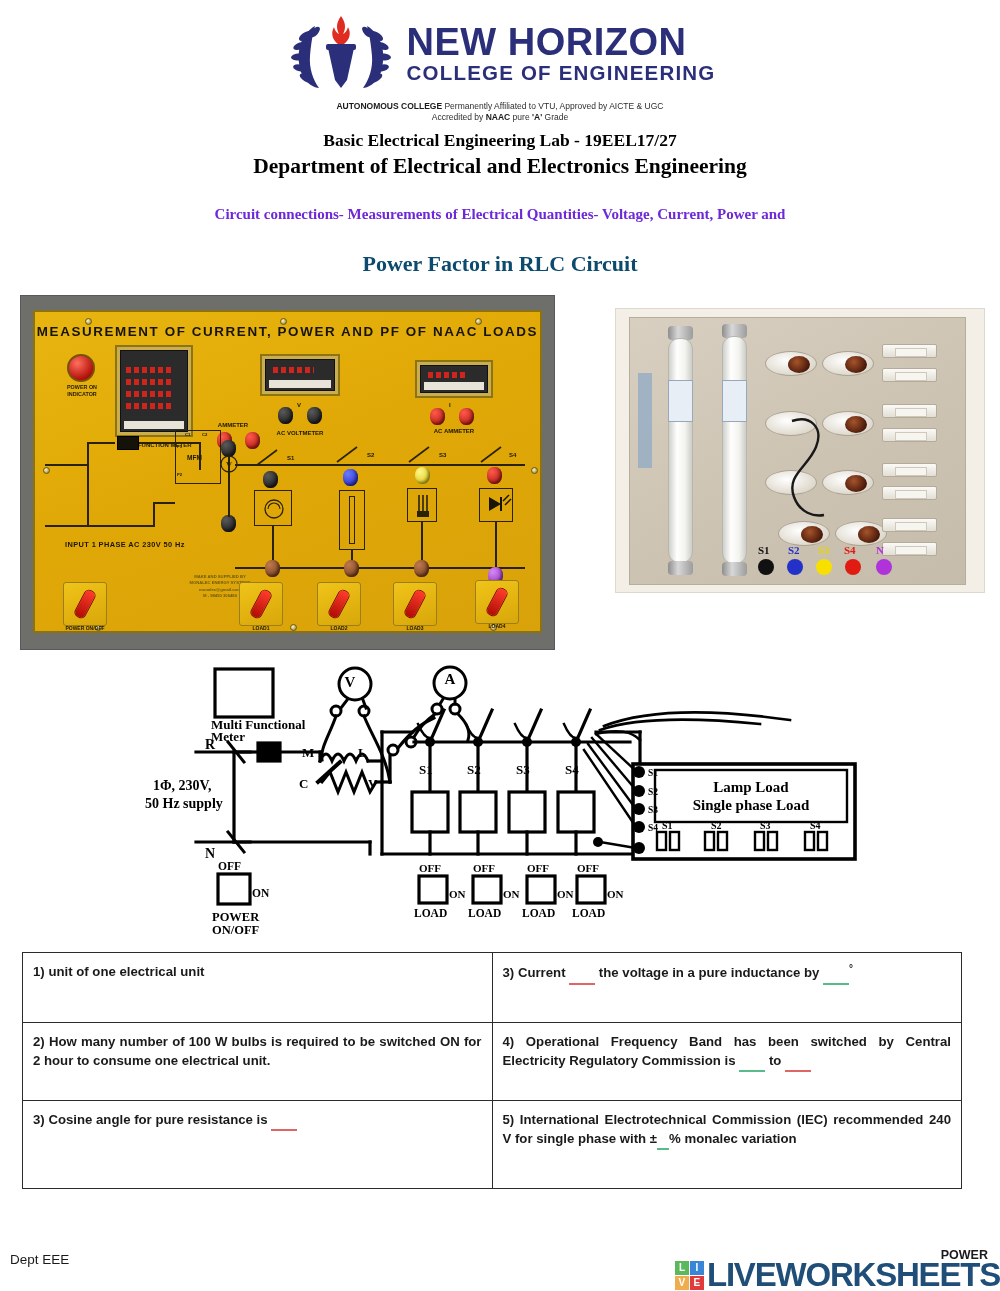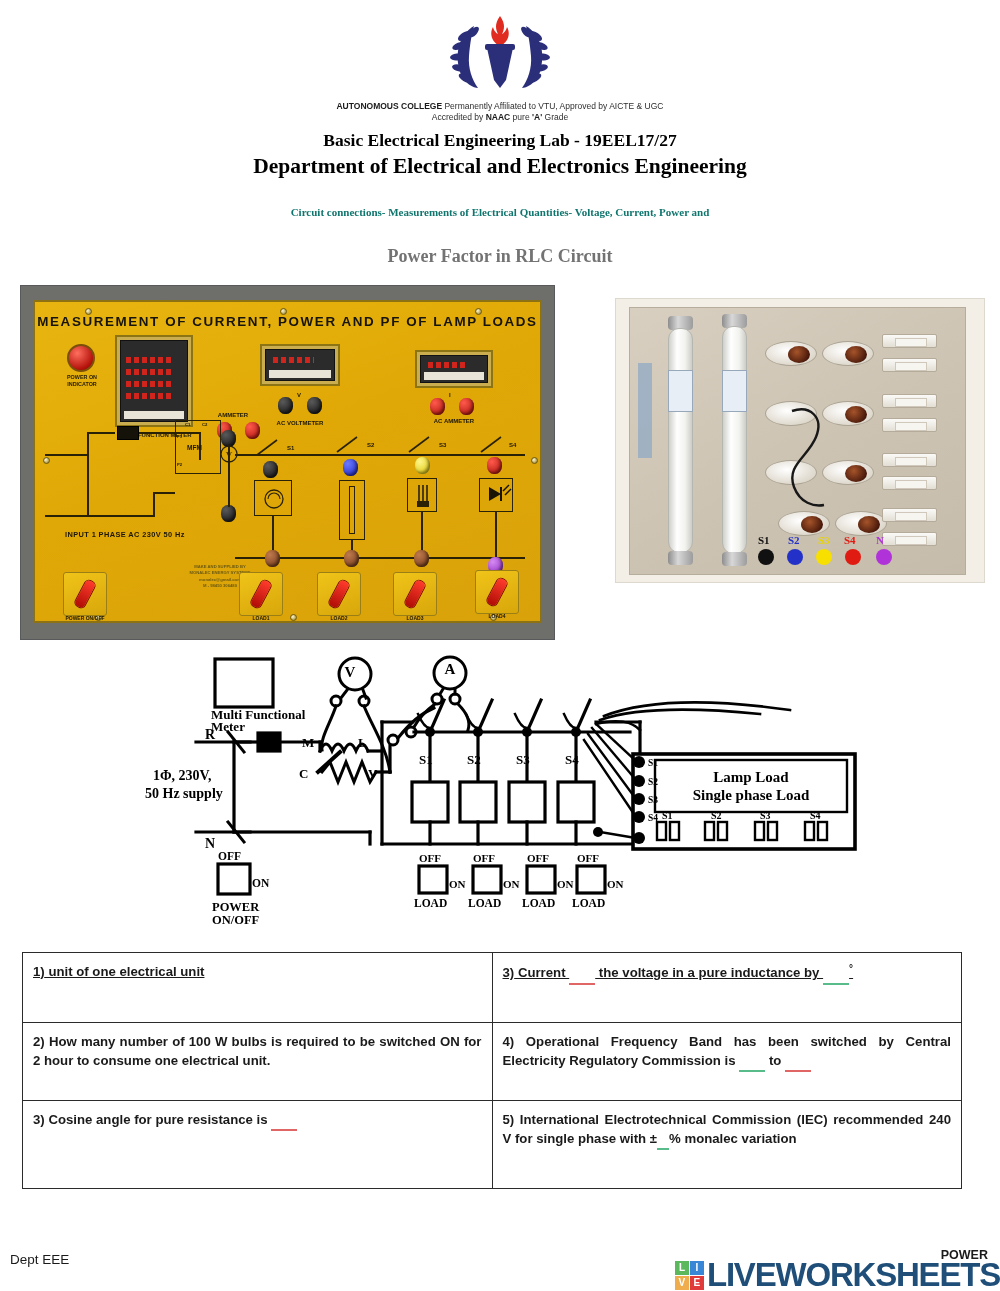--- a/index.html
+++ b/index.html
@@ -67,30 +67,30 @@
     font-family: "Liberation Serif", serif;
     font-weight: bold;
     font-size: 21.5px;
     color: #000;
     margin-top: 3px;
   }
   .title3 {
     text-align: center;
     font-family: "Liberation Serif", serif;
     font-weight: bold;
-    font-size: 11px;
-    color: #0f766e;
+    font-size: 15px;
+    color: #6d28d9;
     margin-top: 27px;
   }
   .title4 {
     text-align: center;
     font-family: "Liberation Serif", serif;
     font-weight: bold;
-    font-size: 18px;
-    color: #737373;
+    font-size: 22px;
+    color: #0c4a6e;
     margin-top: 28px;
   }
 
   
   .photos { position: relative; height: 365px; margin-top: 18px; }
 
   
   .panel-photo {
     position: absolute; left: 20px; top: 0;
     width: 535px; height: 355px;
@@ -281,21 +281,21 @@
     border: 1px solid #2b2b2b;
     vertical-align: top;
     padding: 9px 10px 12px 10px;
     font-family: "Liberation Sans", sans-serif;
     font-weight: bold;
     font-size: 13.2px;
     color: #1a1a1a;
     line-height: 1.45;
     text-align: justify;
   }
-  .qtable td.r1 { height: 70px; text-decoration: underline; }
+  .qtable td.r1 { height: 70px; }
   .qtable td.r2 { height: 78px; }
   .qtable td.r3 { height: 88px; }
   .blank-r { color: transparent; border-bottom: 2px solid #e06666; display:inline-block; min-width: 26px; }
   .blank-g { color: transparent; border-bottom: 2px solid #57bb8a; display:inline-block; min-width: 26px; }
   .blank-g.sm { min-width: 12px; }
   .deg { font-size: 10px; vertical-align: super; }
 
   
   .footer { position: absolute; left: 0; top: 1248px; width: 1000px; height: 43px; }
   .dept {
@@ -355,20 +355,24 @@
           <ellipse cx="97" cy="54" rx="7" ry="3.4" transform="rotate(-12 97 54)"></ellipse>
           <ellipse cx="91" cy="64" rx="7" ry="3.4" transform="rotate(-30 91 64)"></ellipse>
           <ellipse cx="82" cy="18" rx="6.5" ry="3.2" transform="rotate(48 82 18)"></ellipse>
         </g>
 
         <path d="M56 2 C50 10 52 16 54 20 C50 18 49 13 49 13 C45 20 48 28 56 32 C64 28 67 20 63 13 C63 13 62 18 58 20 C60 16 62 10 56 2Z" fill="#e02b20"></path>
 
         <path d="M43 34 L69 34 L62 66 L56 74 L50 66 Z" fill="#2b2f7a"></path>
         <rect x="41" y="30" width="30" height="6" rx="2" fill="#2b2f7a"></rect>
       </svg>
+      <div class="logo-text">
+        <div class="logo-name">NEW HORIZON</div>
+        <div class="logo-sub">COLLEGE OF ENGINEERING</div>
+      </div>
     </div>
     <div class="accred">
       <div><b>AUTONOMOUS COLLEGE</b><span> Permanently Affiliated to VTU, Approved by AICTE &amp; UGC</span></div>
       <div><span>Accredited by </span><b>NAAC</b><span> pure </span><b>'A'</b><span> Grade</span></div>
     </div>
   </div>
 
   <div class="title1">Basic Electrical Engineering Lab - 19EEL17/27</div>
   <div class="title2">Department of Electrical and Electronics Engineering</div>
   <div class="title3">Circuit connections- Measurements of Electrical Quantities- Voltage, Current, Power and</div>
@@ -381,21 +385,21 @@
 
         <div class="screw" style="left:50px; top:6px;"></div>
         <div class="screw" style="left:245px; top:6px;"></div>
         <div class="screw" style="left:440px; top:6px;"></div>
         <div class="screw" style="left:8px; top:155px;"></div>
         <div class="screw" style="left:496px; top:155px;"></div>
         <div class="screw" style="left:60px; top:312px;"></div>
         <div class="screw" style="left:255px; top:312px;"></div>
         <div class="screw" style="left:455px; top:312px;"></div>
 
-        <div class="panel-heading">MEASUREMENT  OF  CURRENT, POWER  AND  PF  OF LAMP  LOADS</div>
+        <div class="panel-heading">MEASUREMENT  OF  CURRENT, POWER  AND  PF  OF NAAC  LOADS</div>
 
         <div class="pilot-lamp"></div>
         <div class="pilot-label">POWER ON INDICATOR</div>
 
         <div class="meter" style="left:80px; top:33px; width:78px; height:92px;">
           <div class="meter-screen">
             <div class="seg" style="top:16px;"></div>
             <div class="seg" style="top:28px;"></div>
             <div class="seg" style="top:40px;"></div>
             <div class="seg" style="top:52px;"></div>

